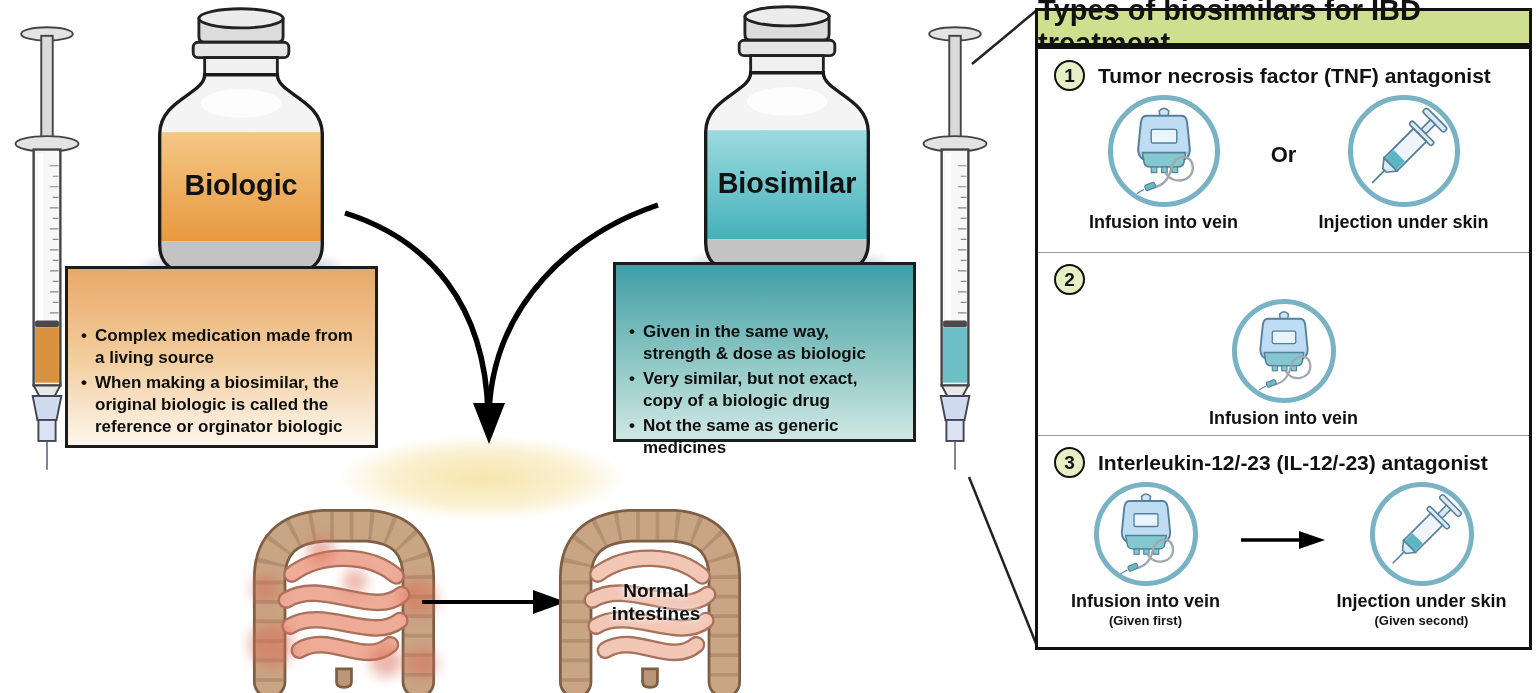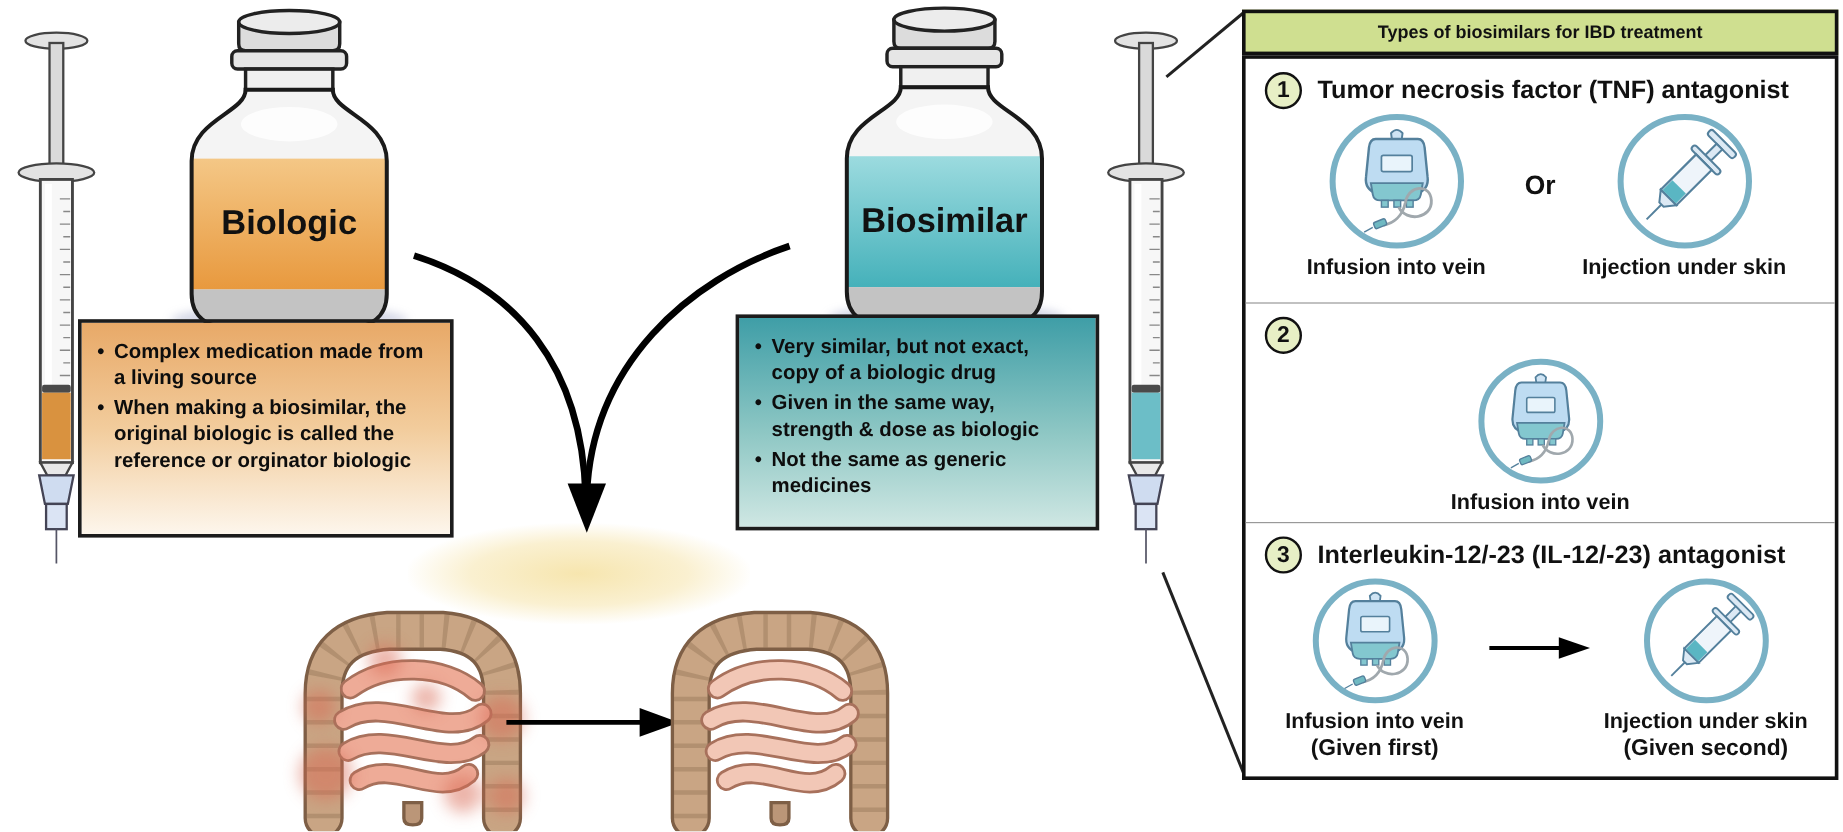--- a/index.html
+++ b/index.html
@@ -9,21 +9,21 @@
   svg{display:block;}
 
   
   .info-box{position:absolute;border:3px solid #1c1c1c;box-sizing:border-box;
     padding:13px 12px 10px 12px;font-weight:bold;font-size:17px;line-height:1.3;color:#0d0d0d;}
   .box-orange{left:65px;top:266px;width:313px;height:182px;
     background:linear-gradient(180deg,#e8a968 0%,#f2cc9c 50%,#fdf6ec 100%);}
   .box-teal{left:613px;top:262px;width:303px;height:180px;
     background:linear-gradient(180deg,#3f9ea7 0%,#8ec7c4 55%,#cfe7e3 100%);}
   .info-box ul{margin:0;padding:0;list-style:none;}
-  .info-box li{position:relative;padding-left:15px;}
+  .info-box li{position:relative;padding-left:15px;margin-top:43px;}
   .info-box li::before{content:"\2022";position:absolute;left:1px;top:0;}
   .info-box li + li{margin-top:3px;}
 
   
   .vial-shadow{position:absolute;height:22px;border-radius:50%;
     background:linear-gradient(180deg,rgba(100,110,165,.5),rgba(100,110,165,0));
     filter:blur(4px);}
 
   
   .glow{left:340px;top:436px;width:285px;height:84px;
@@ -31,40 +31,40 @@
   .effect-label{left:397px;top:446px;width:170px;text-align:center;
     font-size:21px;font-weight:bold;line-height:1.25;}
 
   
   .gut-label{position:absolute;text-align:center;font-size:19px;font-weight:bold;line-height:1.2;
     text-shadow:0 0 5px rgba(255,255,255,.85),0 0 9px rgba(255,255,255,.7);}
 
   
   .panel-header{left:1035px;top:8px;width:497px;height:38px;box-sizing:border-box;
     border:3px solid #111;background:#cfdf90;display:flex;align-items:center;justify-content:center;
-    font-size:15px;font-weight:bold;}
+    font-size:29px;font-weight:bold;}
   .panel-main{left:1035px;top:46px;width:497px;height:604px;box-sizing:border-box;
     border:3px solid #111;background:#fff;}
   .sec{box-sizing:border-box;position:relative;}
   .sec1{height:203px;}
   .sec2{height:183px;border-top:1.5px solid #999;}
   .sec3{height:211px;border-top:1.5px solid #999;}
   .sec-head{display:flex;align-items:center;gap:13px;padding:11px 8px 0 16px;}
   .num-badge{flex:0 0 auto;width:31px;height:31px;border-radius:50%;border:2.5px solid #111;
     background:#e7efc5;display:flex;align-items:center;justify-content:center;
     font-size:19px;font-weight:bold;box-sizing:border-box;}
   .sec-title{font-size:21px;font-weight:bold;white-space:nowrap;}
   .icons-row{display:flex;justify-content:center;align-items:flex-start;margin-top:4px;}
   .grp{width:200px;display:flex;flex-direction:column;align-items:center;}
   .icon-circle{border:5px solid #79b1c5;border-radius:50%;background:#fff;
     display:flex;align-items:center;justify-content:center;box-sizing:border-box;}
   .c-lg{width:112px;height:112px;}
   .c-md{width:104px;height:104px;}
   .icon-label{font-size:18px;font-weight:bold;text-align:left;margin-top:5px;white-space:nowrap;}
-  .icon-sub{font-size:19px;font-weight:bold;text-align:center;margin-top:1px;}
+  .icon-sub{font-size:13px;font-weight:bold;text-align:center;margin-top:1px;}
   .or-connector{width:40px;text-align:center;font-size:22px;font-weight:bold;padding-top:47px;}
   .seq-arrow{padding-top:47px;}
 
   .liquid-orange{fill:#d9923f;}
   .liquid-teal{fill:#6cbec7;}
 </style>
 </head>
 <body>
 
 <div id="canvas">
@@ -179,22 +179,22 @@
   </svg>
 
   <div class="info-box box-orange">
     <ul>
       <li>Complex medication made from a living source</li>
       <li>When making a biosimilar, the original biologic is called the reference or orginator biologic</li>
     </ul>
   </div>
   <div class="info-box box-teal">
     <ul>
+      <li>Given in the same way, strength &amp; dose as biologic</li>
       <li>Very similar, but not exact, copy of a biologic drug</li>
-      <li>Given in the same way, strength &amp; dose as biologic</li>
       <li>Not the same as generic medicines</li>
     </ul>
   </div>
 
   <div class="abs glow"></div>
   <svg class="abs" style="left:330px;top:195px" width="340" height="252" viewBox="0 0 340 252">
     <path d="M15,18 C100,45 155,110 158,218" fill="none" stroke="#000" stroke-width="5.5"></path>
     <path d="M328,10 C245,38 163,108 159,218" fill="none" stroke="#000" stroke-width="5.5"></path>
     <polygon points="159,249 143,208 175,208" fill="#000"></polygon>
   </svg>
@@ -248,20 +248,21 @@
       <path d="M62,140 C98,118 150,158 180,134"></path>
       <path d="M72,166 C104,146 142,184 170,160"></path>
     </g>
     <g fill="none" stroke="#f2c7b6" stroke-width="14" stroke-linecap="round">
       <path d="M64,84 C96,60 148,62 176,86"></path>
       <path d="M58,112 C96,88 152,132 182,106"></path>
       <path d="M62,140 C98,118 150,158 180,134"></path>
       <path d="M72,166 C104,146 142,184 170,160"></path>
     </g>
   </svg>
+  <div class="gut-label" style="left:596px;top:580px;width:120px">Normal intestines</div>
 
   <svg class="abs" style="left:0;top:0" width="1536" height="693" viewBox="0 0 1536 693" pointer-events="none">
     <line x1="1037" y1="10" x2="972" y2="64" stroke="#222" stroke-width="2.5"></line>
     <line x1="1037" y1="646" x2="969" y2="477" stroke="#222" stroke-width="2.5"></line>
   </svg>
 
   <div class="abs panel-header">Types of biosimilars for IBD treatment</div>
 
   <div class="abs panel-main">
 

